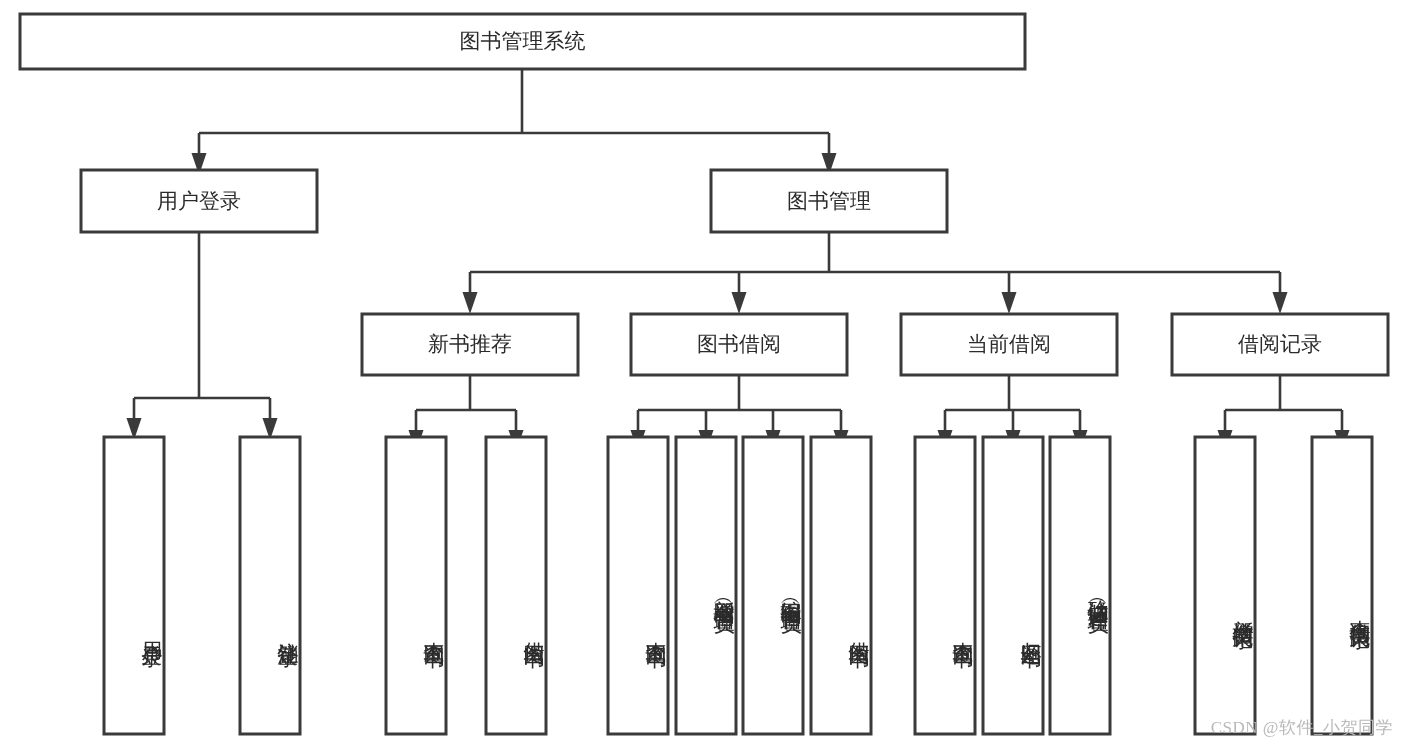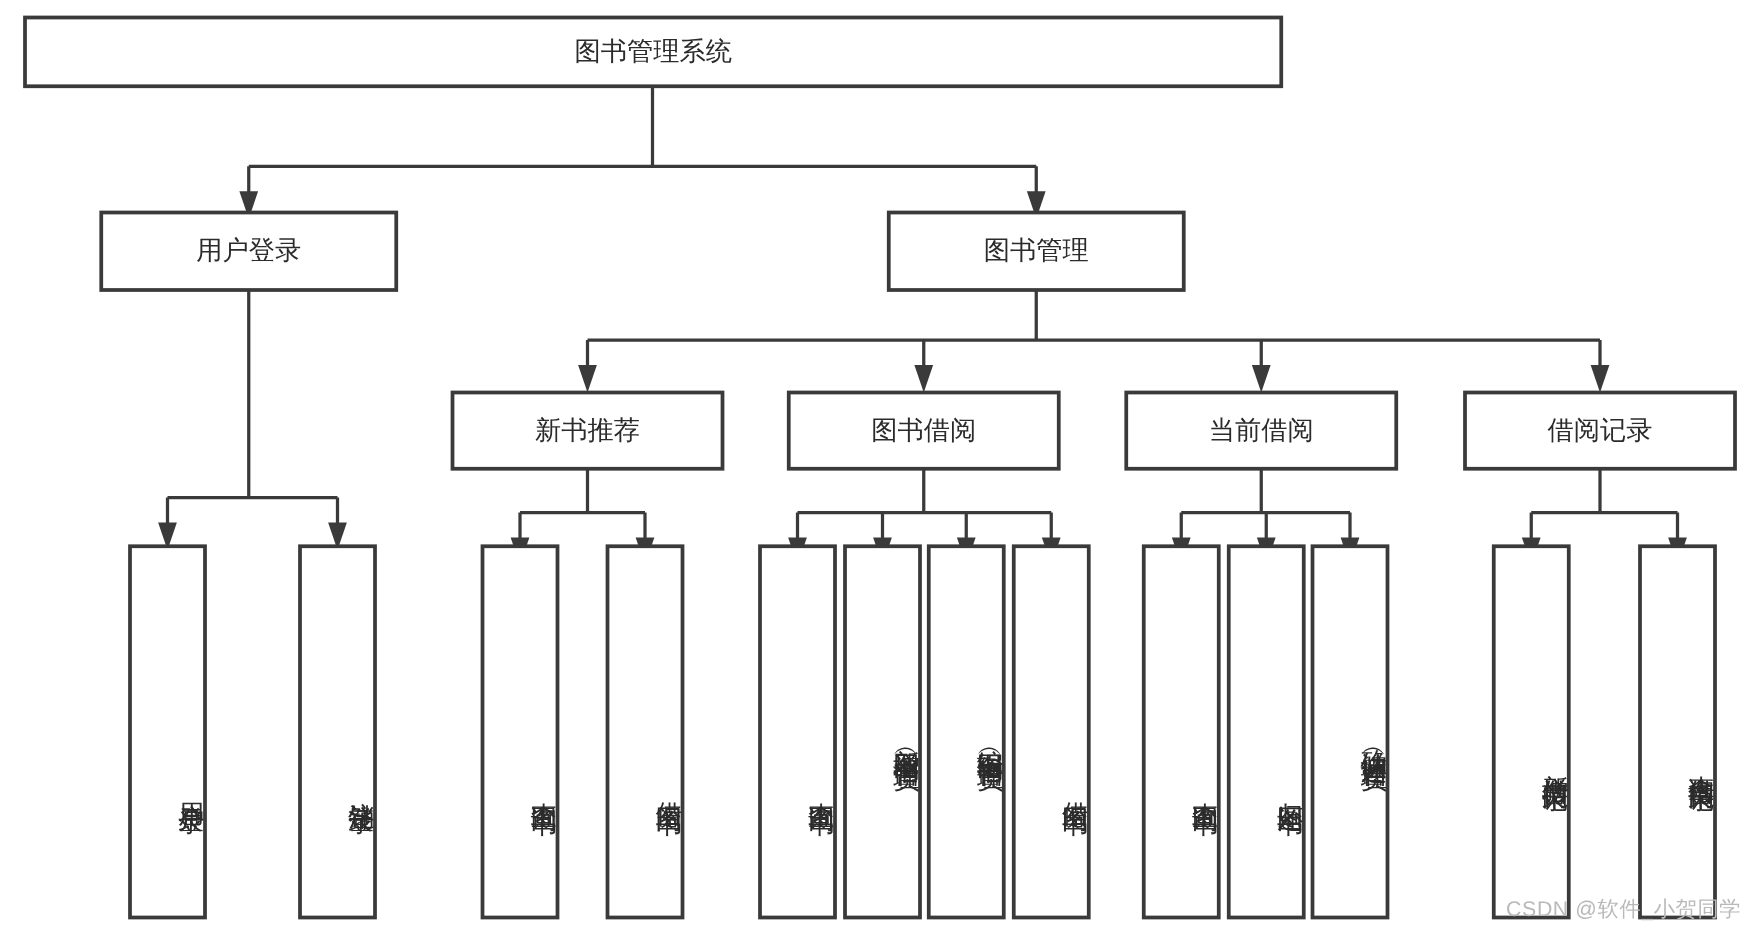--- a/index.html
+++ b/index.html
@@ -61,21 +61,21 @@
     display: flex;
     align-items: flex-start;
     justify-content: center;
     white-space: nowrap;
     pointer-events: none;
   }
   .watermark {
     position: absolute;
     right: 12px;
     bottom: 8px;
-    font-family: Liberation Sans, sans-serif;
+    font-family: Liberation Serif, serif;
     font-size: 17px;
     color: #b9b9b9;
     letter-spacing: 0.5px;
     white-space: nowrap;
   }
 </style>
 </head>
 <body>
 
 <div id="diagram-root">

